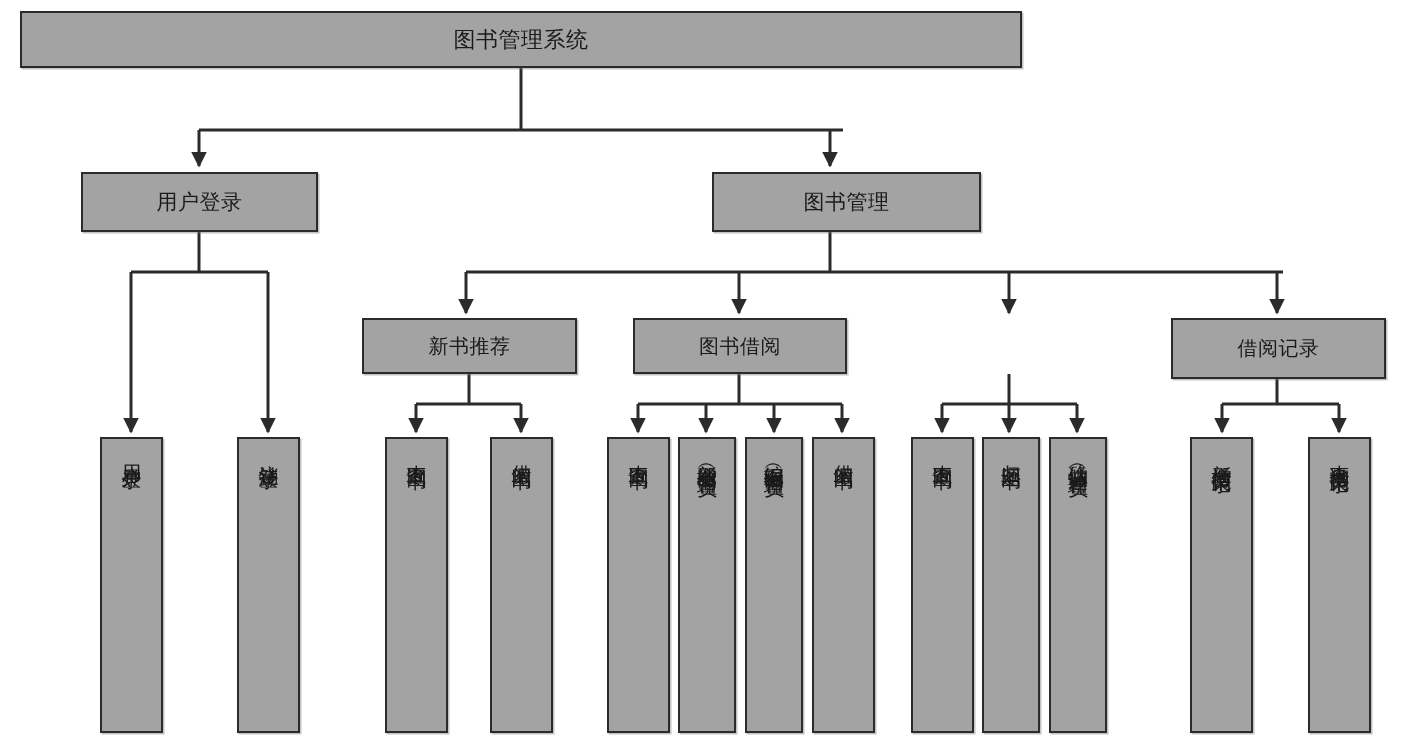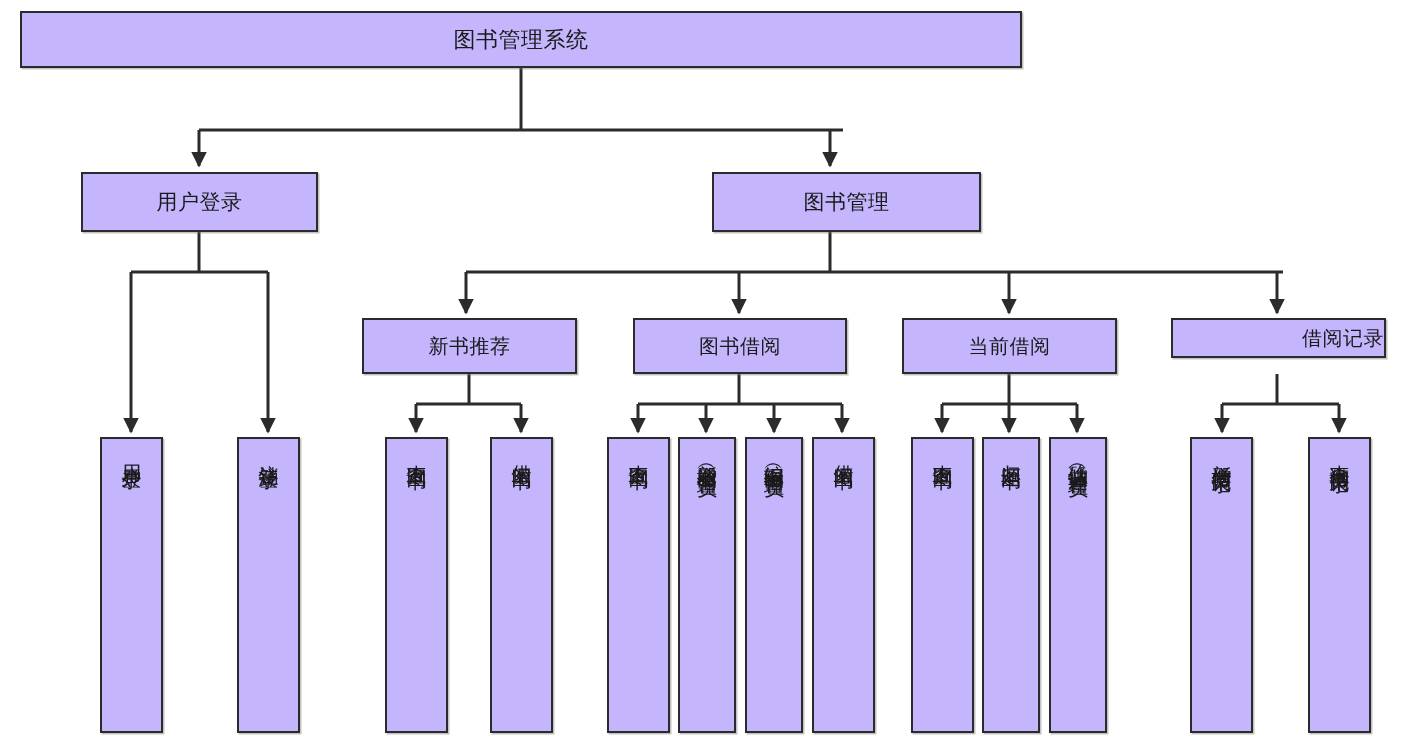--- a/index.html
+++ b/index.html
@@ -25,21 +25,21 @@
   svg#edges {
     position: absolute;
     left: 0; top: 0;
     width: 1405px;
     height: 747px;
     pointer-events: none;
   }
   .node {
     position: absolute;
     box-sizing: border-box;
-    background: #c4b5fd;
+    background: #a3a3a3;
     border: 2.5px solid #2b2b2b;
     box-shadow: 1.5px 1.5px 0 rgba(120,120,120,0.45);
     display: flex;
     align-items: center;
     justify-content: center;
     overflow: hidden;
   }
   .node .label {
     font-size: 21px;
     line-height: 1.15;
@@ -140,24 +140,21 @@
   <div class="node l1" style="left:712px; top:172px; width:269px; height:60px;">
     <span class="label">图书管理</span>
   </div>
 
   <div class="node l2" style="left:362px; top:318px; width:215px; height:56px;">
     <span class="label">新书推荐</span>
   </div>
   <div class="node l2" style="left:633px; top:318px; width:214px; height:56px;">
     <span class="label">图书借阅</span>
   </div>
-  <div class="node l2" style="left:902px; top:318px; width:215px; height:56px;">
-    <span class="label">当前借阅</span>
-  </div>
-  <div class="node l2" style="left:1171px; top:318px; width:215px; height:40px;justify-content:flex-end;">
+  <div class="node l2" style="left:1171px; top:318px; width:215px; height:61px;">
     <span class="label">借阅记录</span>
   </div>
 
   <div class="node leaf" style="left:100px; top:437px; width:63px; height:296px;">
     <span class="label">用户登录</span>
   </div>
   <div class="node leaf" style="left:237px; top:437px; width:63px; height:296px;">
     <span class="label">注销登录</span>
   </div>
 

